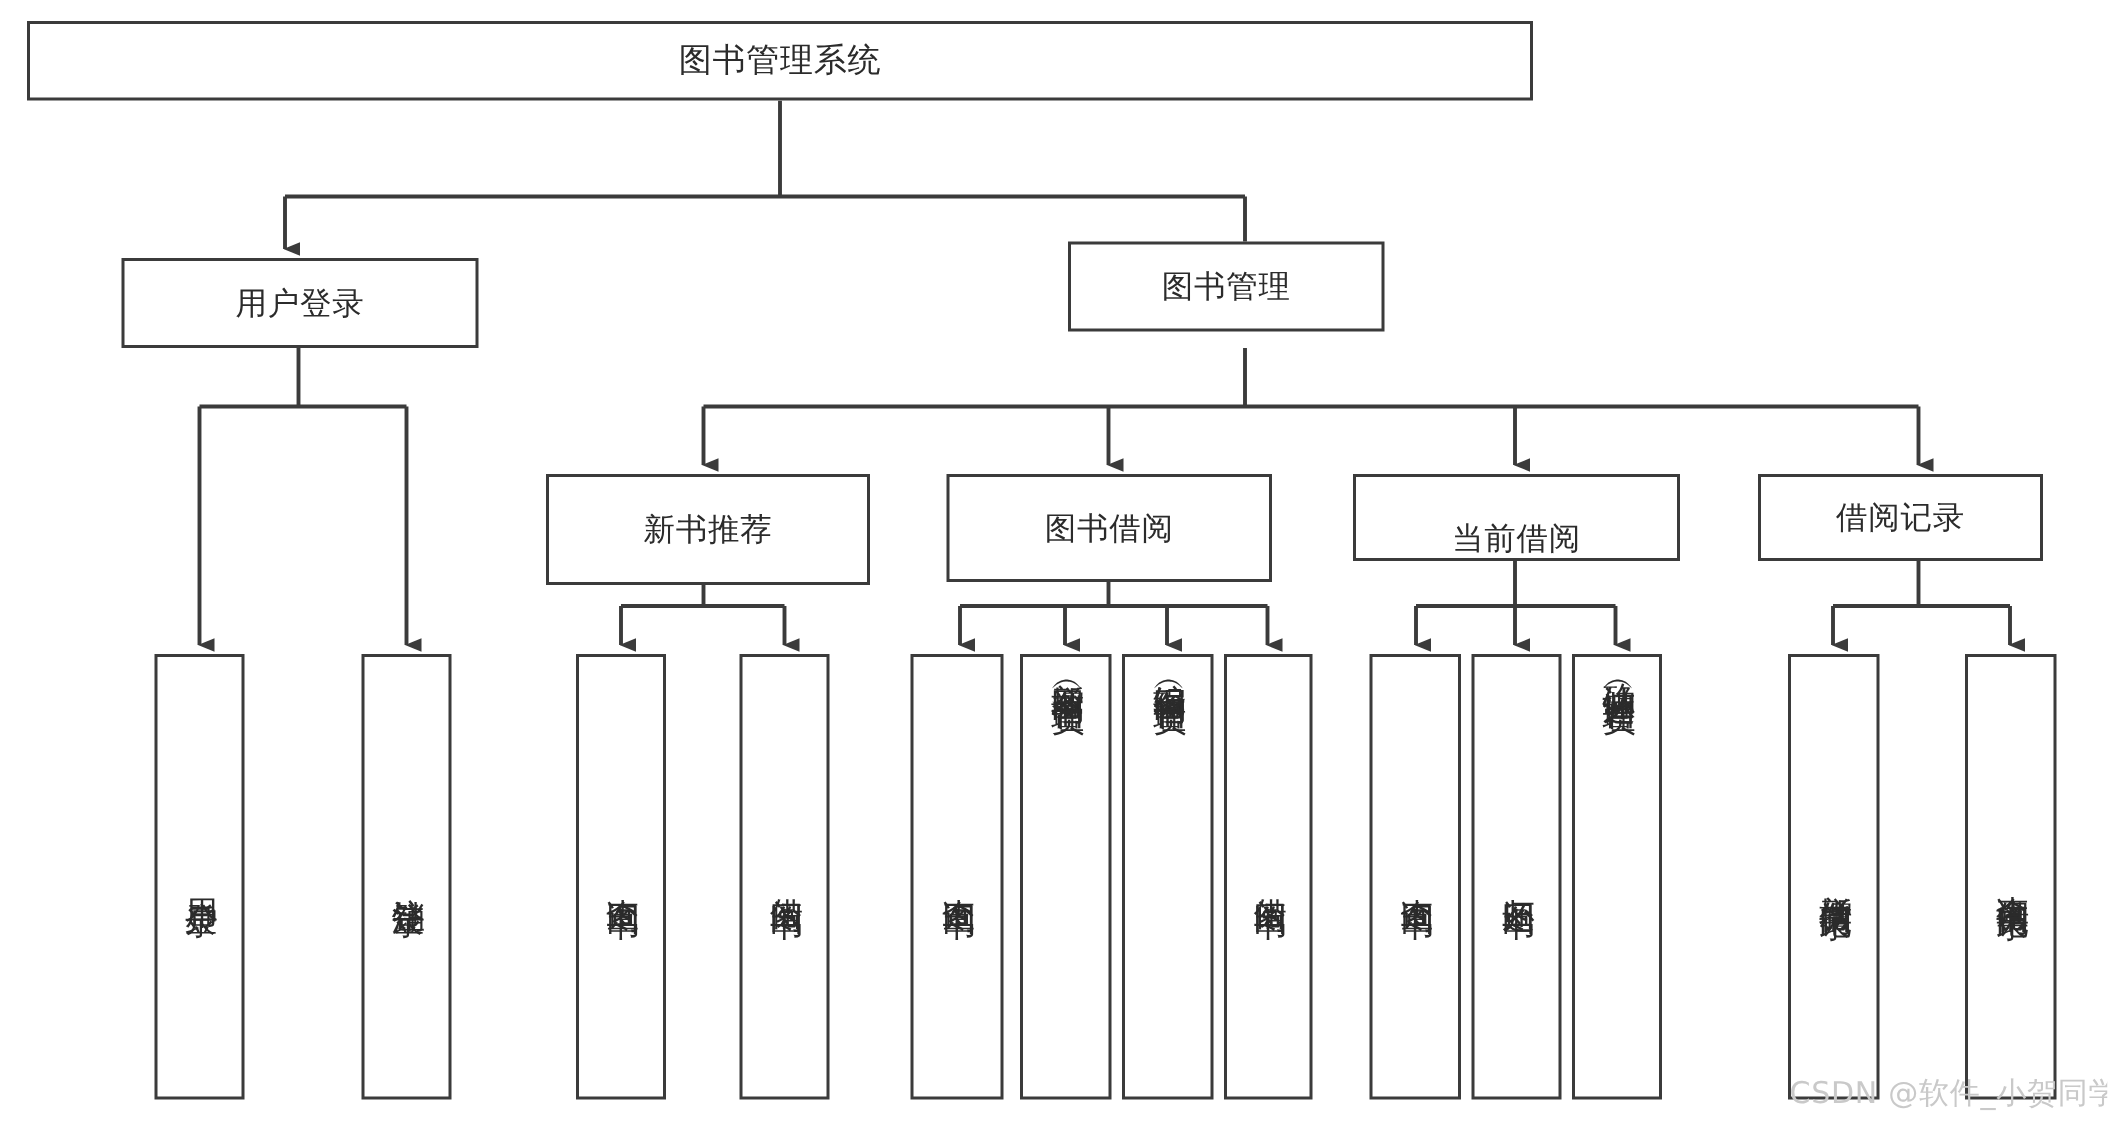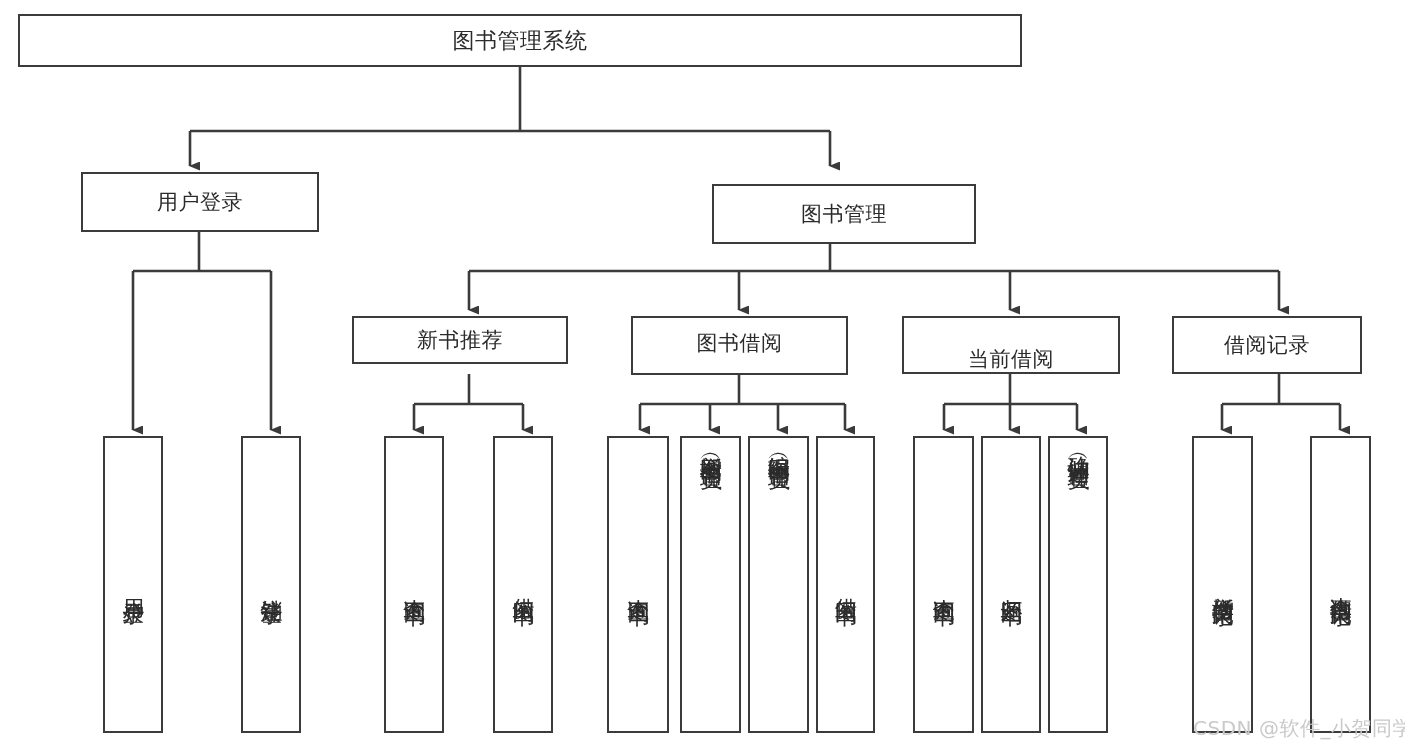--- a/index.html
+++ b/index.html
@@ -138,29 +138,29 @@
   </svg>
 
   <div class="node root" style="left:18px; top:14px; width:1004px; height:53px;">
     <span class="node-label">图书管理系统</span>
   </div>
 
   <div class="node" style="left:81px; top:172px; width:238px; height:60px;">
     <span class="node-label">用户登录</span>
   </div>
 
-  <div class="node" style="left:712px; top:184px; width:264px; height:60px;">
+  <div class="node" style="left:712px; top:161px; width:211px; height:60px;">
     <span class="node-label">图书管理</span>
   </div>
 
-  <div class="node" style="left:352px; top:316px; width:216px; height:48px;">
+  <div class="node" style="left:364px; top:316px; width:216px; height:74px;">
     <span class="node-label">新书推荐</span>
   </div>
 
-  <div class="node" style="left:631px; top:316px; width:217px; height:59px;font-family:Liberation Mono, monospace;">
+  <div class="node" style="left:631px; top:316px; width:217px; height:72px;">
     <span class="node-label">图书借阅</span>
   </div>
 
   <div class="node" style="left:902px; top:316px; width:218px; height:58px;align-items:flex-end;">
     <span class="node-label">当前借阅</span>
   </div>
 
   <div class="node" style="left:1172px; top:316px; width:190px; height:58px;">
     <span class="node-label">借阅记录</span>
   </div>

